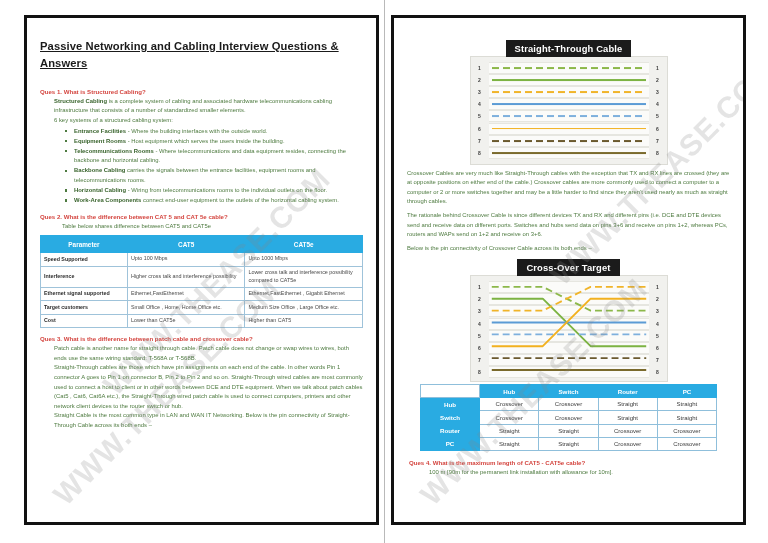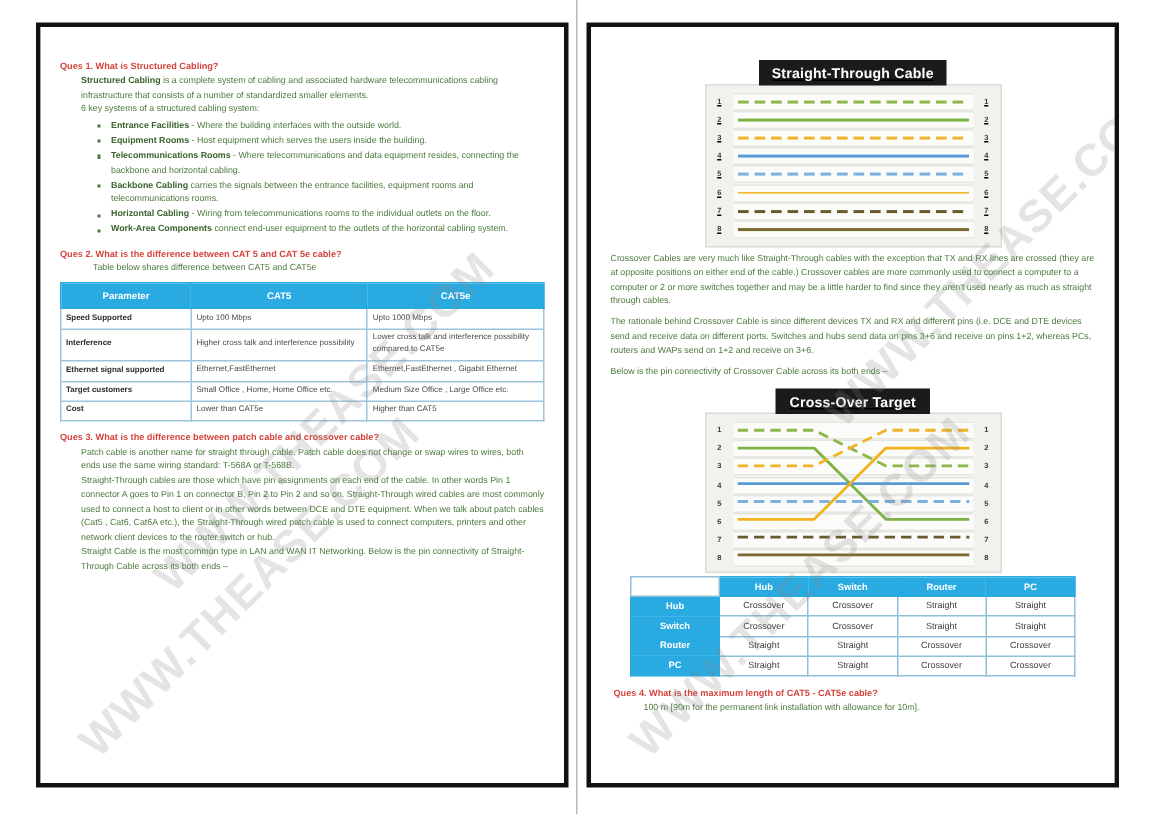--- a/index.html
+++ b/index.html
@@ -162,21 +162,21 @@
     background: #29abe2; color: #fff; font-weight: 700;
     border-color: #29abe2; font-size: 6.2px;
   }
   table.mt th.rowh {
     background: #29abe2; color: #fff; font-weight: 700;
     border-color: #29abe2; font-size: 6.2px;
   }
   table.mt th.corner { background: #ffffff; border-color: #8fbfdb; }
 
   
-  .diagram-wrap { position: relative; margin: 6px 0 2px 0; text-decoration: underline; }
+  .diagram-wrap { position: relative; margin: 6px 0 2px 0; }
   .diagram-title {
     display: block;
     width: fit-content;
     margin: 0 auto;
     background: #1b1b1b;
     color: #ffffff;
     font-size: 9.4px;
     font-weight: 700;
     padding: 2.5px 9px 3.5px 9px;
     letter-spacing: .15px;
@@ -241,20 +241,21 @@
 <div id="doc-viewer">
 
   <div class="page" id="page-left">
     <div class="page-inner">
 
       <div class="wm-layer">
         <div class="wm wm-a">WWW.THEASE.COM</div>
         <div class="wm wm-b">WWW.THEASE.COM</div>
       </div>
 
+      <div class="doc-title" id="docTitle">Passive Networking and Cabling Interview Questions &amp; Answers</div>
 
       <div class="q-head">Ques 1. What is Structured Cabling?</div>
       <p class="body-txt" id="q1para"><b>Structured Cabling</b> is a complete system of cabling and associated hardware telecommunications cabling infrastructure that consists of a number of standardized smaller elements.</p>
       <p class="body-txt">6 key systems of a structured cabling system:</p>
       <ul class="feat" id="q1bullets">
           <li><b>Entrance Facilities</b> - Where the building interfaces with the outside world.</li>
           <li><b>Equipment Rooms</b> - Host equipment which serves the users inside the building.</li>
           <li><b>Telecommunications Rooms</b> - Where telecommunications and data equipment resides, connecting the backbone and horizontal cabling.</li>
           <li><b>Backbone Cabling</b> carries the signals between the entrance facilities, equipment rooms and telecommunications rooms.</li>
           <li><b>Horizontal Cabling</b> - Wiring from telecommunications rooms to the individual outlets on the floor.</li>

